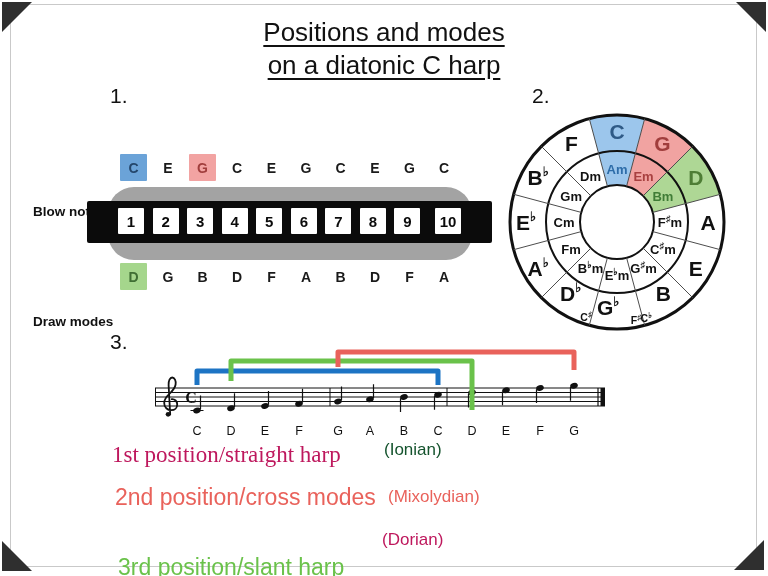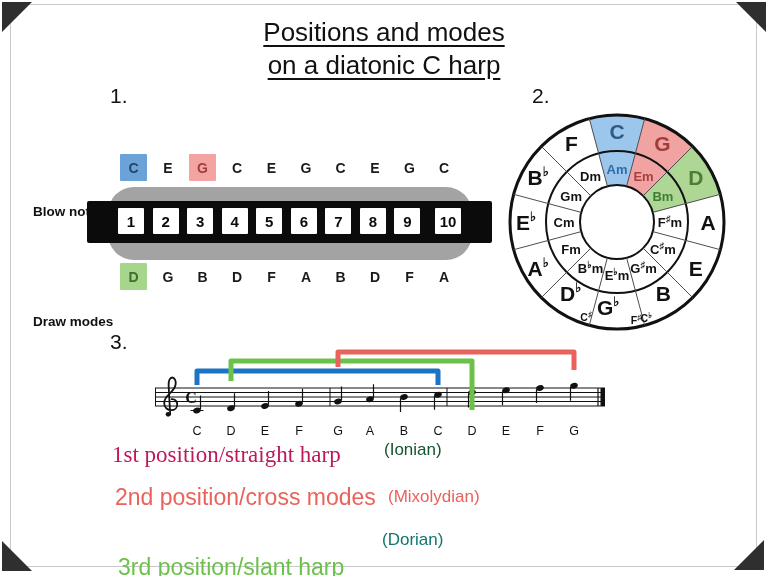--- a/index.html
+++ b/index.html
@@ -225,15 +225,15 @@
         <path d="M81,36 L81,16 L322,16 L322,65" fill="none" stroke="#6ac24a" stroke-width="5" stroke-linejoin="round"></path>
         <path d="M188,22 L188,7 L424,7 L424,25" fill="none" stroke="#e9625b" stroke-width="5" stroke-linejoin="round"></path>
       </svg></div>
 
   <div id="legend">
       <div class="leg-main" style="left: 112px; top: 442px; color: #be185d; font-family: Liberation Serif, serif;">1st position/straight harp</div>
       <div class="leg-mode" style="left: 384px; top: 440px; color: #14532d;">(Ionian)</div>
       <div class="leg-main" style="left: 115px; top: 484px; color: rgb(233, 98, 91);">2nd position/cross modes</div>
       <div class="leg-mode" style="left: 388px; top: 487px; color: rgb(233, 98, 91);">(Mixolydian)</div>
       <div class="leg-main" style="left: 118px; top: 554px; color: rgb(106, 194, 74);">3rd position/slant harp</div>
-      <div class="leg-mode" style="left: 382px; top: 530px; color: #0f766e; text-align: right;">(Dorian)</div>
+      <div class="leg-mode" style="left: 382px; top: 530px; color: #be185d; text-align: right;">(Dorian)</div>
     </div>
 </div>
 
 </body></html>

